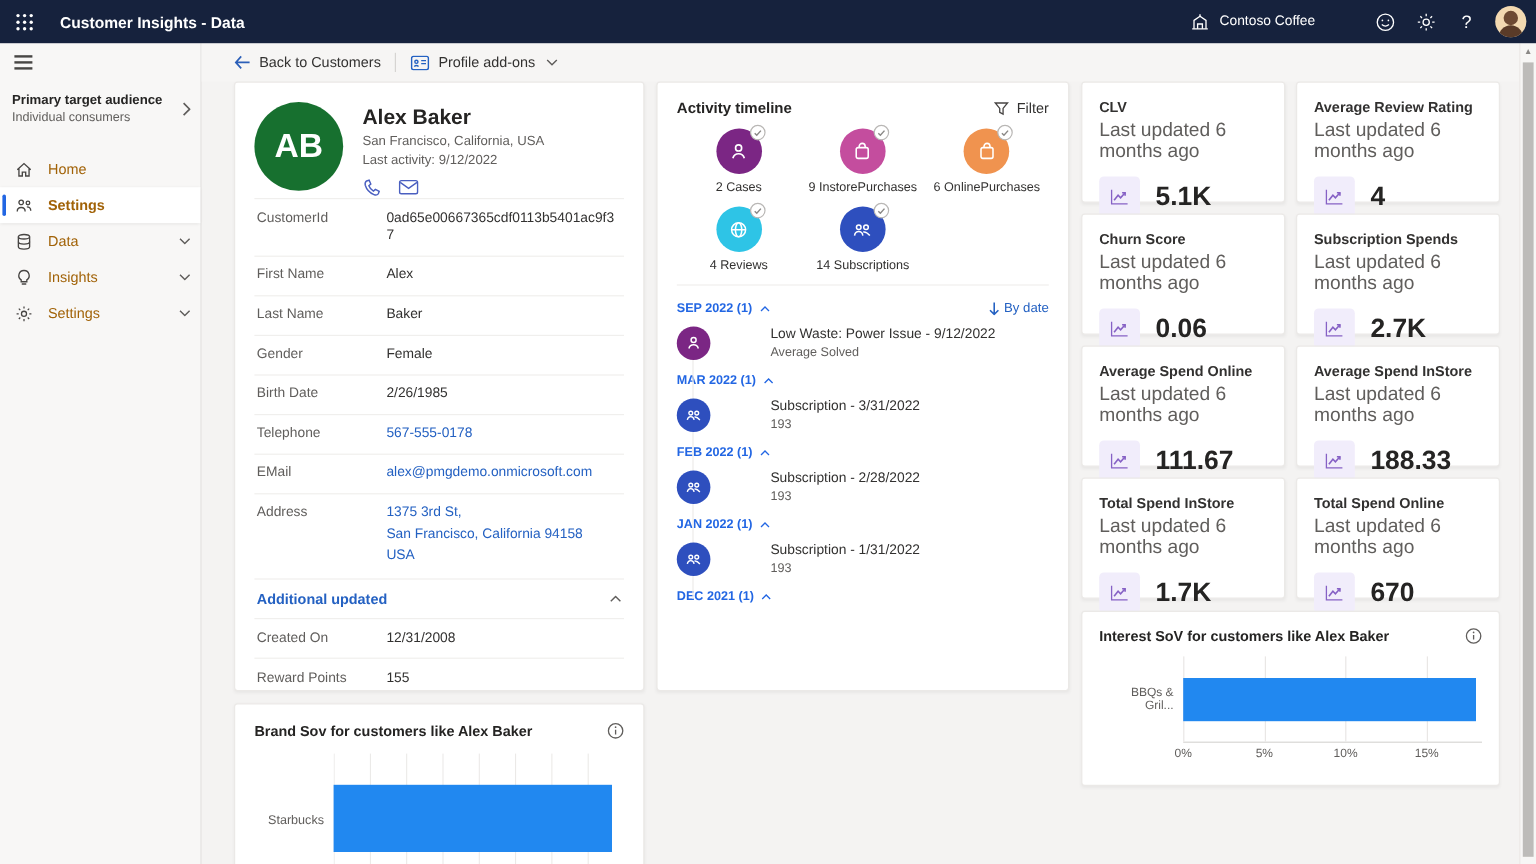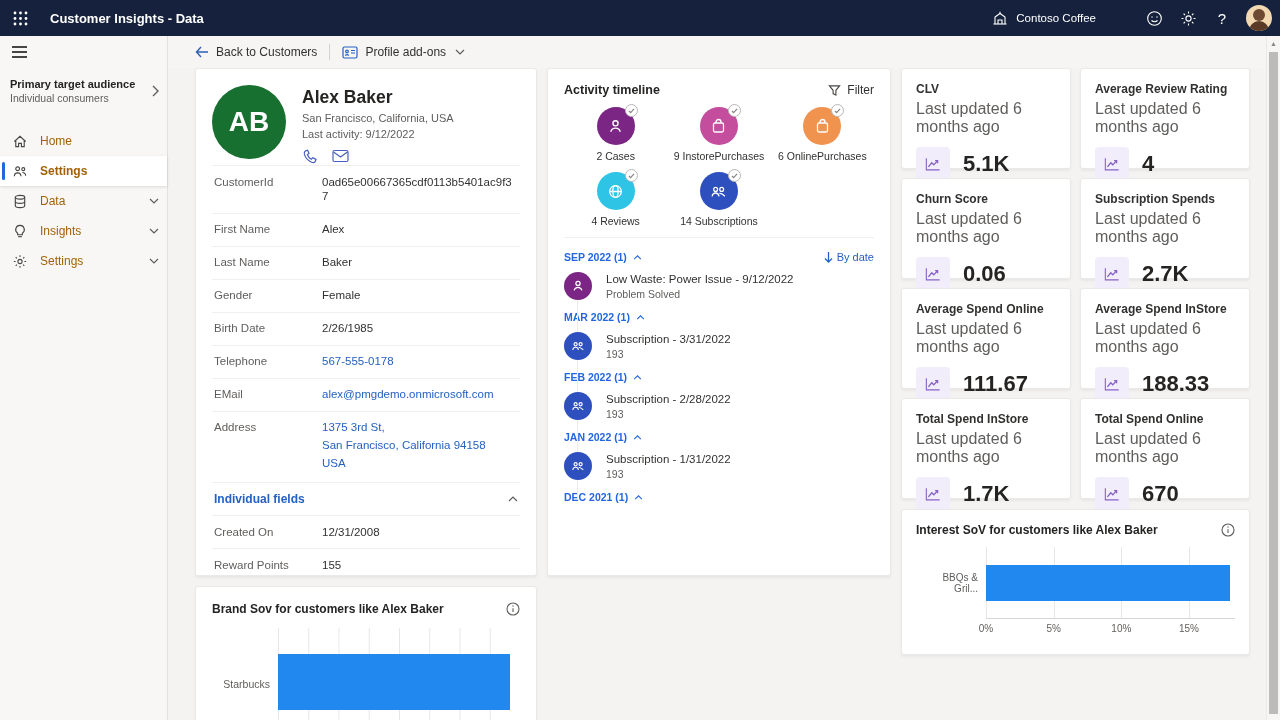--- a/index.html
+++ b/index.html
@@ -94,21 +94,21 @@
   .sum-circle { width:38px; height:38px; border-radius:50%; position:relative; display:flex; align-items:center; justify-content:center; color:#fff; }
   .badge { position:absolute; top:-3px; right:-3px; width:13px; height:13px; border-radius:50%; background:#fff;
     border:1px solid #b9b7b5; display:flex; align-items:center; justify-content:center; color:#8a8886; }
   .sum-label { font-size:10.5px; color:#323130; margin-top:5px; }
   .tl-divider { border-top:1px solid #f0efed; margin-top:10px; }
   .tl-groups { position:relative; padding-top:2px; }
   .tl-line { position:absolute; left:13px; top:46px; bottom:4px; width:1px; background:#edebe9; }
   .grp-header { display:flex; align-items:center; gap:6px; margin-top:11px; font-size:10.5px; font-weight:700; color:#2266e3; cursor:pointer; }
   .grp-header .chev { color:#2266e3; }
   .sort-btn { margin-left:auto; display:flex; align-items:flex-start; gap:4px; font-size:11px; font-weight:400; color:#2461c2; cursor:pointer; }
-  .entry { display:flex; margin-top:9px; position:relative; z-index:1; }
+  .entry { display:flex; margin-top:9px; position:relative; z-index:1;gap:36px; }
   .entry-icon { width:28px; height:28px; border-radius:50%; flex:none; display:flex; align-items:center; justify-content:center; color:#fff; }
   .entry-txt { margin-left:14px; padding-top:1px; }
   .entry-title { font-size:11.5px; color:#323130; }
   .entry-sub { font-size:10.5px; color:#605e5c; margin-top:3px; }
 
   
   .col-right { width:349px; flex:none; display:flex; flex-direction:column; }
   .kpi-grid { display:grid; grid-template-columns:1fr 1fr; gap:9px; }
   .kpi { height:101px; padding:13px 14px; }
   .kpi-title { font-size:12px; font-weight:700; color:#323130; }
@@ -338,21 +338,21 @@
           <div class="f-row">
             <div class="f-label">Address</div>
             <div class="f-value">
               <div class="addr-line">1375 3rd St,</div>
               <div class="addr-line">San Francisco, California 94158</div>
               <div class="addr-line">USA</div>
             </div>
           </div>
 
           <div class="af-header">
-            <span class="af-title">Individual fields</span>
+            <span class="af-title">Additional updated</span>
             <svg class="chev" width="10" height="6" viewBox="0 0 10 6" fill="none" stroke="currentColor" stroke-width="1.2">
                 <path d="M1 5 L5 1 L9 5"></path>
               </svg>
           </div>
           <div class="f-row">
             <div class="f-label">Created On</div>
             <div class="f-value">12/31/2008</div>
           </div>
           <div class="f-row">
             <div class="f-label">Reward Points</div>
@@ -486,21 +486,21 @@
             </div>
             <div class="entry">
               <div class="entry-icon" style="background-color: rgb(123, 38, 132);">
                 <svg width="14" height="14" viewBox="0 0 16 16" fill="none" stroke="#fff" stroke-width="1.4">
                     <circle cx="8" cy="5" r="2.4"></circle>
                     <path d="M3.5 13 Q4.5 9.5 8 9.5 Q11.5 9.5 12.5 13"></path>
                   </svg>
               </div>
               <div class="entry-txt">
                 <div class="entry-title">Low Waste: Power Issue - 9/12/2022</div>
-                <div class="entry-sub">Problem Solved</div>
+                <div class="entry-sub">Average Solved</div>
               </div>
             </div>
 
             <div class="grp-header">
               <span>MAR 2022 (1)</span>
               <svg class="chev" width="9" height="5" viewBox="0 0 10 6" fill="none" stroke="currentColor" stroke-width="1.3">
                   <path d="M1 5 L5 1 L9 5"></path>
                 </svg>
             </div>
             <div class="entry">

